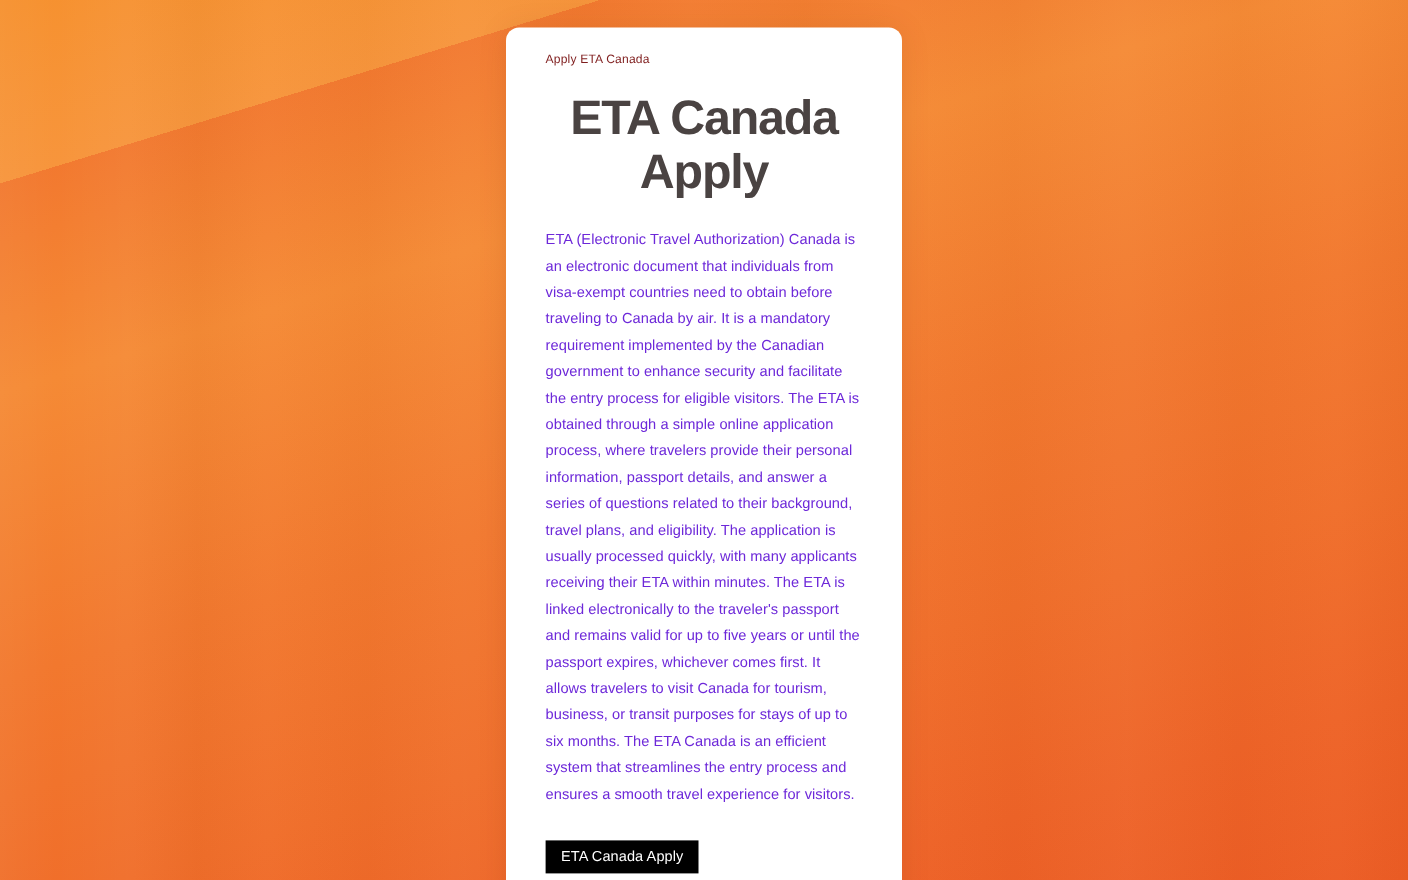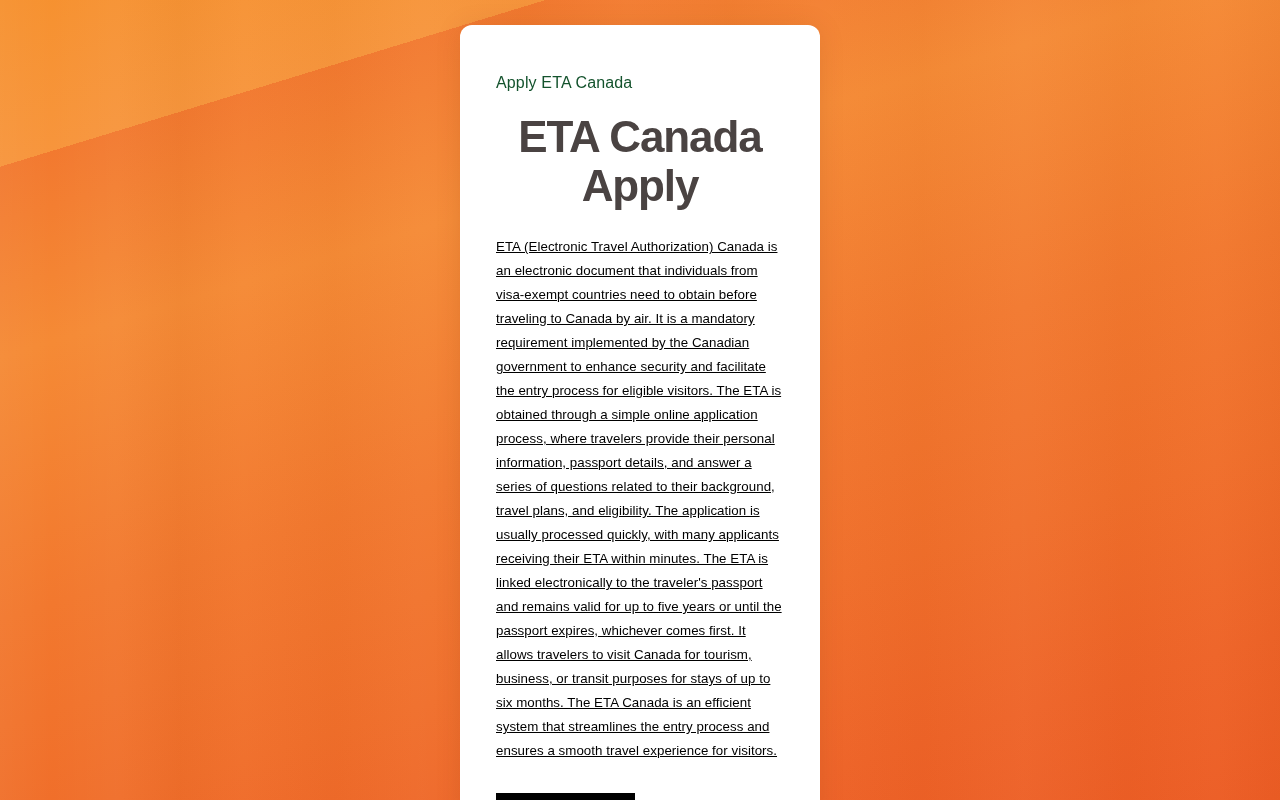--- a/index.html
+++ b/index.html
@@ -58,45 +58,44 @@
     height: 800px;
     background: #FFFFFF;
     border-radius: 12px 12px 0 0;
     box-shadow: 0 2px 26px rgba(120, 45, 0, 0.13);
     padding: 0 36px;
     overflow: hidden;
   }
 
   .eyebrow-link {
     display: inline-block;
-    margin-top: 49px;
-    font-size: 16px;
+    margin-top: 20px;
+    font-size: 11px;
     line-height: 18px;
-    color: #14532d;
+    color: #7f1d1d;
     text-decoration: none;
     letter-spacing: 0.15px;
   }
 
   .page-title {
     margin-top: 20px;
     font-size: 44px;
     line-height: 49px;
     font-weight: bold;
     color: #4A4342;
     letter-spacing: -1.1px;
     text-align: center;
   }
 
   .body-copy {
     margin-top: 25px;
     font-size: 13.3px;
     line-height: 24px;
-    color: #000000;
+    color: #6d28d9;
     letter-spacing: 0.05px;
-    text-decoration: underline;
   }
 
   .cta-button {
     display: inline-block;
     margin-top: 30px;
     background: #000000;
     color: #FFFFFF;
     border: none;
     font-family: "Liberation Sans", sans-serif;
     font-size: 13.2px;

